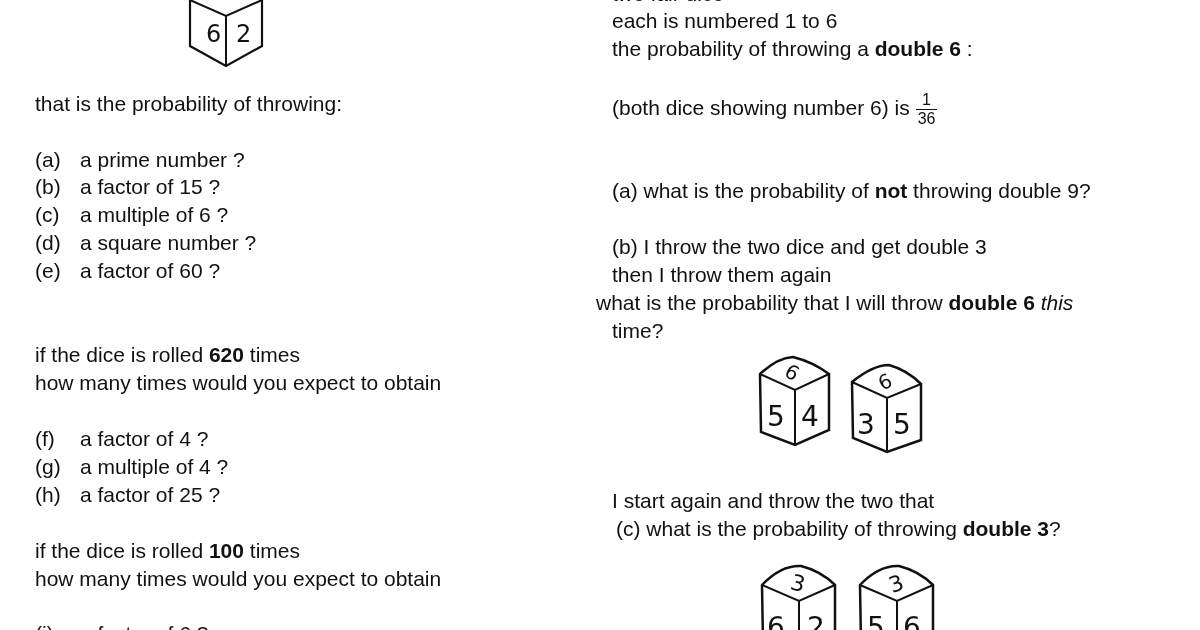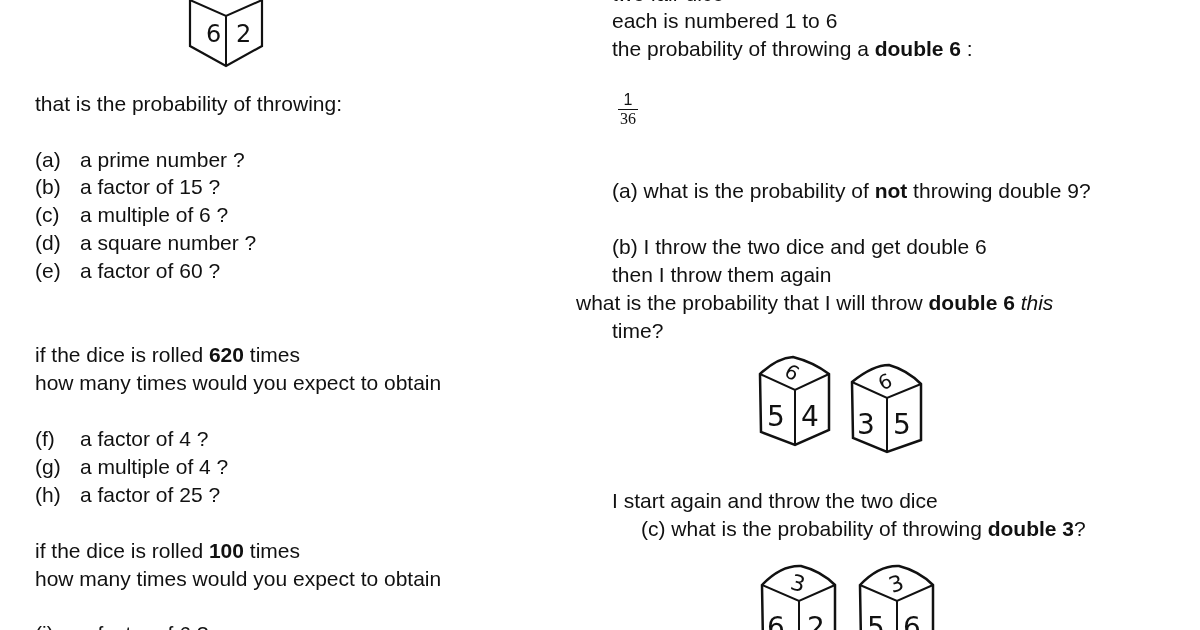--- a/index.html
+++ b/index.html
@@ -1,21 +1,21 @@
 <!DOCTYPE html>
 <html><head>
 <meta charset="utf-8">
 <style>
   html,body{margin:0;padding:0;background:#fff;}
   body{width:1200px;height:630px;overflow:hidden;position:relative;font-family:"Liberation Sans",sans-serif;color:#111;font-size:21px;}
   .t{position:absolute;white-space:nowrap;line-height:28px;}
   .lbl{display:inline-block;width:45px;}
   .frac{display:inline-block;vertical-align:middle;text-align:center;font-size:16px;line-height:18px;margin-left:6px;}
   .frac .num{display:block;border-bottom:1.5px solid #111;padding:0 2px;}
-  .frac .den{display:block;padding:0 2px;font-family:Liberation Serif, serif;}
+  .frac .den{display:block;padding:0 2px;}
   svg.die{position:absolute;overflow:visible;}
   svg.die text{font-family:"DejaVu Sans",sans-serif;fill:#111;}
 </style>
 </head>
 <body>
 
 <svg class="die" style="left:186px;top:-20px" width="80" height="88" viewBox="0 0 80 88">
   <path d="M4 20 L40 4 L76 20 L76 66 L40 86 L4 66 Z" fill="#fff" stroke="#111" stroke-width="2.2"></path>
   <path d="M4 20 L40 36 L76 20 M40 36 L40 86" fill="none" stroke="#111" stroke-width="2"></path>
   <text x="20" y="62" font-size="24">6</text>
@@ -38,46 +38,46 @@
 <div class="t" style="left:35px;top:481px"><span class="lbl">(h)</span><span>a factor of 25 ?</span></div>
 
 <div class="t" style="left:35px;top:537px"><span>if the dice is rolled </span><b>100</b><span> times</span></div>
 <div class="t" style="left:35px;top:565px">how many times would you expect to obtain</div>
 
 <div class="t" style="left:35px;top:620px"><span class="lbl">(i)</span><span>a factor of 6 ?</span></div>
 
 <div class="t" style="left:612px;top:-20px">two fair dice</div>
 <div class="t" style="left:612px;top:7px">each is numbered 1 to 6</div>
 <div class="t" style="left:612px;top:35px"><span>the probability of throwing a </span><b>double 6</b><span> :</span></div>
-<div class="t" style="left:612px;top:91px"><span class="frac"><span class="num">1</span><span class="den">36</span></span></div>
+<div class="t" style="left:612px;top:91px"><span>(both dice showing number 6) is</span><span class="frac"><span class="num">1</span><span class="den">36</span></span></div>
 
 <div class="t" style="left:612px;top:177px"><span>(a) what is the probability of </span><b>not</b><span> throwing double 9?</span></div>
 
-<div class="t" style="left:612px;top:233px">(b) I throw the two dice and get double 6</div>
+<div class="t" style="left:612px;top:233px">(b) I throw the two dice and get double 3</div>
 <div class="t" style="left:612px;top:261px">then I throw them again</div>
-<div class="t" style="left:576px;top:289px"><span>what is the probability that I will throw </span><b>double 6</b> <i>this</i></div>
+<div class="t" style="left:596px;top:289px"><span>what is the probability that I will throw </span><b>double 6</b> <i>this</i></div>
 <div class="t" style="left:612px;top:317px">time?</div>
 
 <svg class="die" style="left:757px;top:354px" width="76" height="94" viewBox="0 0 76 94">
   <path d="M3 20 Q20 4 36 3 Q56 8 72 20 L72 76 L38 91 L4 78 Z" fill="#fff" stroke="#111" stroke-width="2.5"></path>
   <path d="M3 20 L38 36 L72 20 M38 36 L38 91" fill="none" stroke="#111" stroke-width="2"></path>
   <text x="28" y="26" font-size="20" transform="rotate(30 36 20)">6</text>
   <text x="10" y="72" font-size="28">5</text>
   <text x="44" y="72" font-size="28">4</text>
 </svg>
 <svg class="die" style="left:849px;top:362px" width="76" height="92" viewBox="0 0 76 92">
   <path d="M3 20 Q24 3 40 3 Q58 8 72 22 L72 78 L38 90 L4 76 Z" fill="#fff" stroke="#111" stroke-width="2.5"></path>
   <path d="M3 20 L38 36 L72 22 M38 36 L38 90" fill="none" stroke="#111" stroke-width="2"></path>
   <text x="30" y="26" font-size="20" transform="rotate(-25 38 20)">6</text>
   <text x="8" y="72" font-size="28">3</text>
   <text x="44" y="72" font-size="28">5</text>
 </svg>
 
-<div class="t" style="left:612px;top:487px">I start again and throw the two dice</div>
-<div class="t" style="left:641px;top:515px"><span>(c) what is the probability of throwing </span><b>double 3</b><span>?</span></div>
+<div class="t" style="left:612px;top:487px">I start again and throw the two that</div>
+<div class="t" style="left:616px;top:515px"><span>(c) what is the probability of throwing </span><b>double 3</b><span>?</span></div>
 
 <svg class="die" style="left:759px;top:563px" width="80" height="90" viewBox="0 0 80 90">
   <path d="M3 22 Q22 2 42 3 Q62 8 76 22 L76 80 L40 90 L4 80 Z" fill="#fff" stroke="#111" stroke-width="2.5"></path>
   <path d="M3 22 L40 38 L76 22 M40 38 L40 90" fill="none" stroke="#111" stroke-width="2"></path>
   <text x="32" y="28" font-size="22" transform="rotate(15 40 20)">3</text>
   <text x="8" y="74" font-size="28">6</text>
   <text x="48" y="74" font-size="28">2</text>
 </svg>
 <svg class="die" style="left:857px;top:563px" width="80" height="90" viewBox="0 0 80 90">
   <path d="M3 22 Q22 2 42 3 Q62 8 76 22 L76 80 L40 90 L4 80 Z" fill="#fff" stroke="#111" stroke-width="2.5"></path>

